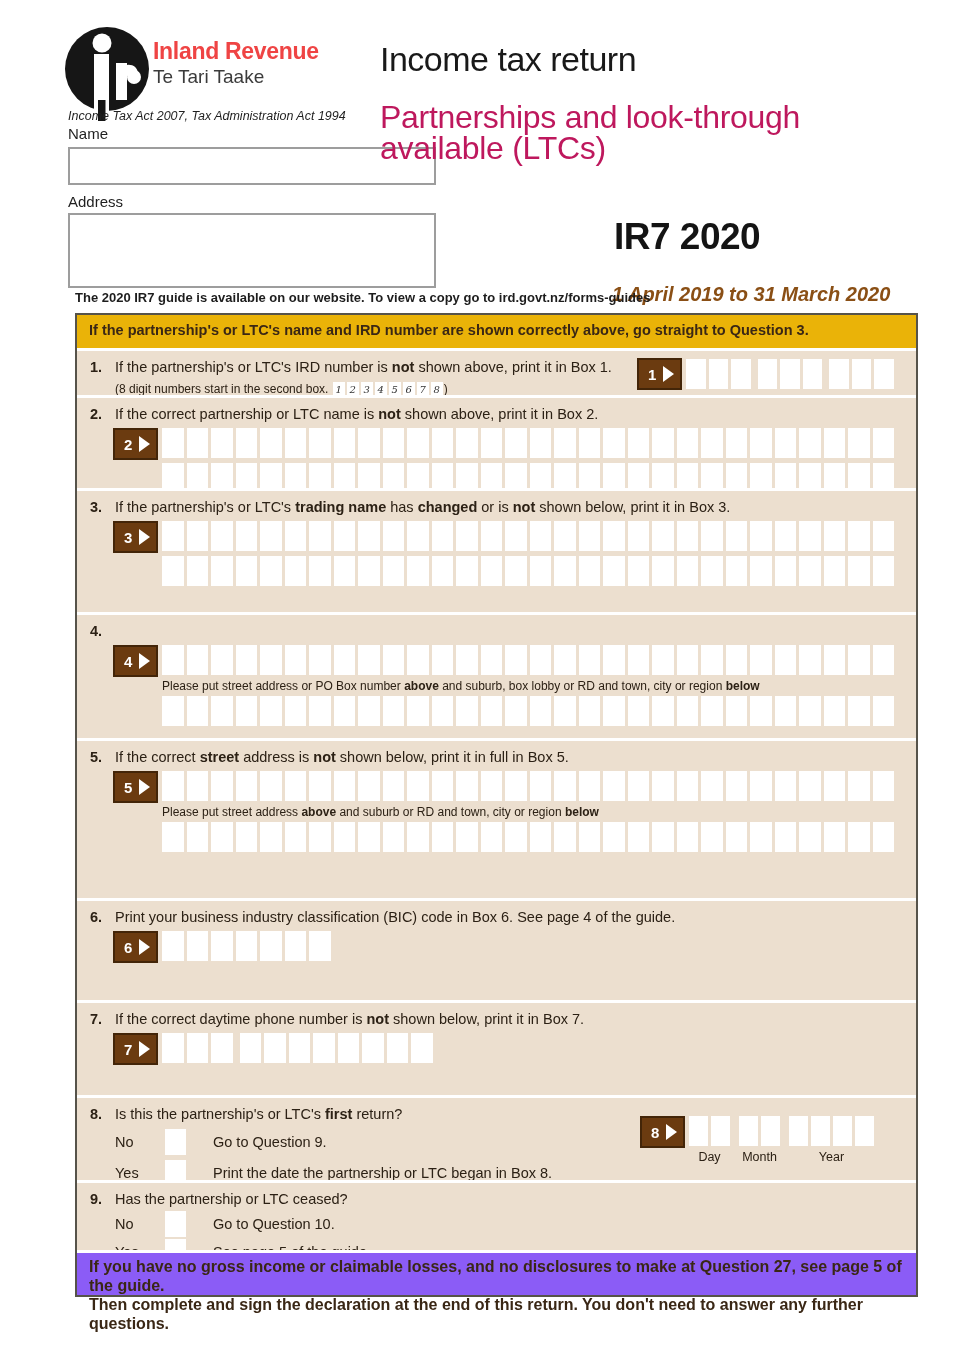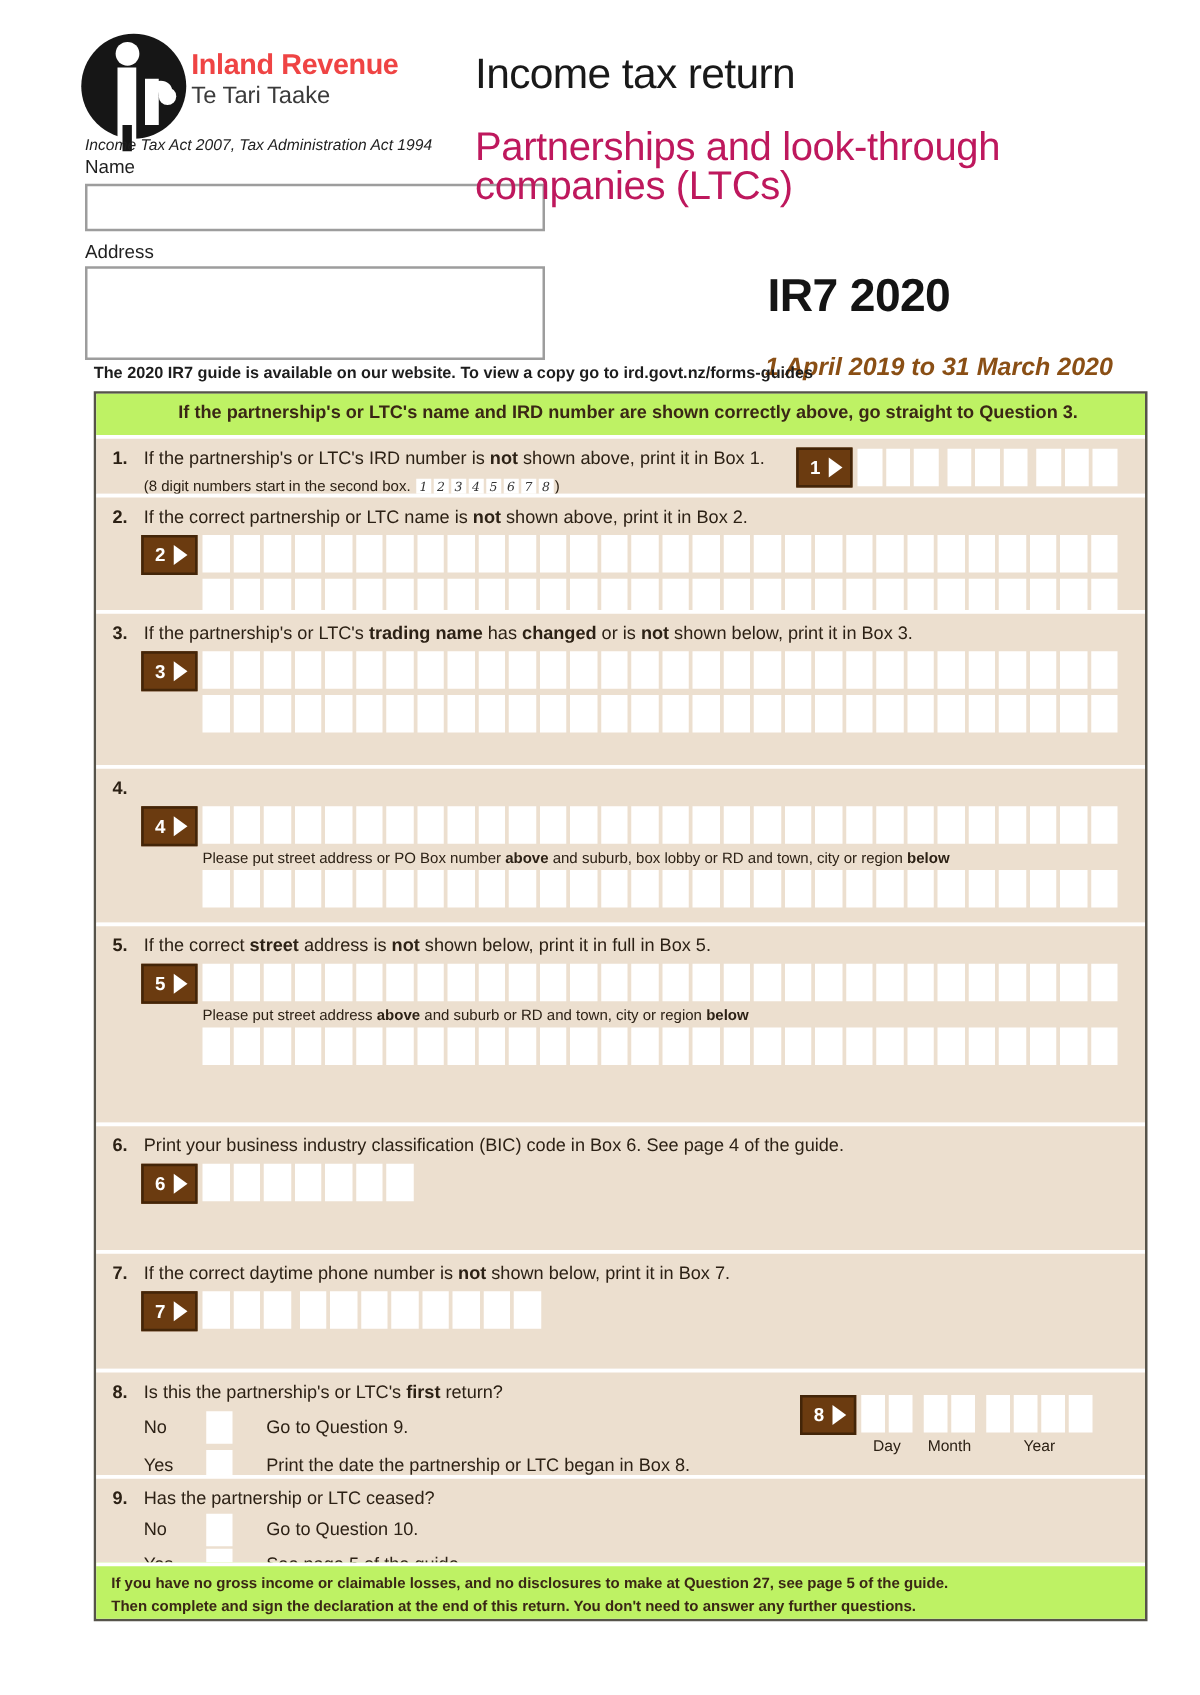--- a/index.html
+++ b/index.html
@@ -22,22 +22,22 @@
   .title { position:absolute; left:380px; top:40px; font-size:34px; color:#191919; letter-spacing:-0.5px; }
   .subtitle { position:absolute; left:380px; top:102px; font-size:32px; line-height:31px; color:#be185d; letter-spacing:-0.3px; }
   .form-code { position:absolute; left:614px; top:216px; font-size:37px; font-weight:bold; color:#141414; letter-spacing:-0.5px; }
   .period { position:absolute; left:612px; top:283px; font-size:20px; font-weight:bold; font-style:italic; color:#8a4f15; }
   .guide-note { position:absolute; left:75px; top:290px; font-size:13px; font-weight:bold; color:#1d1d1d; }
 
   
   .form { position:absolute; left:75px; top:313px; width:843px; height:984px; border:2px solid #56534a; }
   .row { position:relative; background:#ecdfcf; border-top:3px solid #ffffff; }
   .row:first-child { border-top:none; }
-  .banner { height:33px; background:#bef264; font-size:14.5px; font-weight:bold; color:#3a2715; line-height:31px; padding-left:12px;text-align:center; }
-  .footer-banner { height:45px; background:#bef264; font-size:12px; font-weight:bold; color:#3a2715; line-height:19px; padding:4px 12px 0 12px; }
+  .banner { height:33px; background:#eab308; font-size:14.5px; font-weight:bold; color:#3a2715; line-height:31px; padding-left:12px; }
+  .footer-banner { height:45px; background:#8b5cf6; font-size:16px; font-weight:bold; color:#3a2715; line-height:19px; padding:4px 12px 0 12px; }
 
   .qtext { padding-left:13px; padding-top:6px; font-size:14.5px; line-height:20px; display:flex; }
   .qnum { width:25px; font-weight:bold; flex:0 0 25px; }
   .qbody { flex:1; padding-right:20px; }
   .qtext2 { margin-left:38px; font-size:14.5px; line-height:20px; }
 
   .box-row { display:flex; align-items:flex-start; margin-left:36px; margin-top:4px; }
   .box-label { width:45px; height:32px; flex:0 0 45px; background:#6b3b10; border:2px solid #432508; display:flex; align-items:center; margin-right:4px; }
   .box-label .num { color:#fff; font-size:15px; font-weight:bold; margin-left:9px; }
   .arrow { width:0; height:0; border-left:11px solid #ffffff; border-top:8px solid transparent; border-bottom:8px solid transparent; margin-left:7px; }
@@ -93,21 +93,21 @@
   <div class="acts">Income Tax Act 2007, Tax Administration Act 1994</div>
 
   <div class="fld-label name-label">Name</div>
   <div class="fld-box name-box"></div>
   <div class="fld-label addr-label">Address</div>
   <div class="fld-box addr-box"></div>
 
   <div class="title">Income tax return</div>
   <div class="subtitle">
     <span>Partnerships and look-through</span><br>
-    <span>companies (LTCs)</span>
+    <span>available (LTCs)</span>
   </div>
   <div class="form-code">IR7 2020</div>
   <div class="period">1 April 2019 to 31 March 2020</div>
   <div class="guide-note">
     <span>The 2020 IR7 guide is available on our website. To view a copy go to </span><span>ird.govt.nz/forms-guides</span>
   </div>
 
   <div class="form">
 
     <div class="row banner">If the partnership's or LTC's name and IRD number are shown correctly above, go straight to Question 3.</div>

